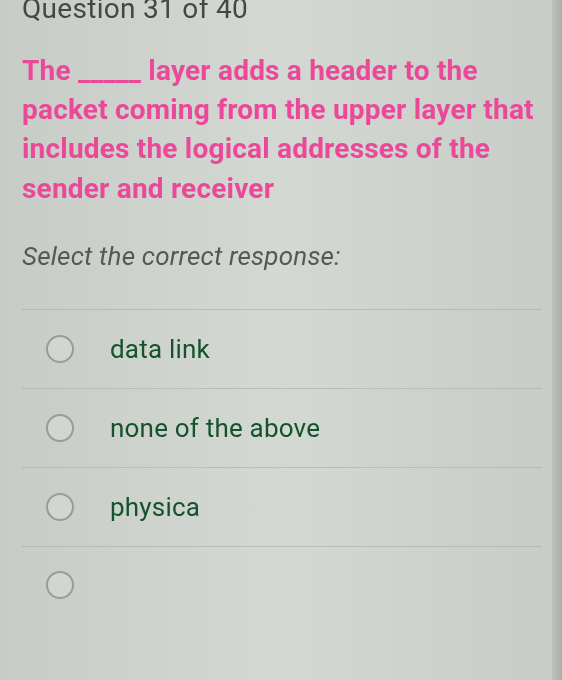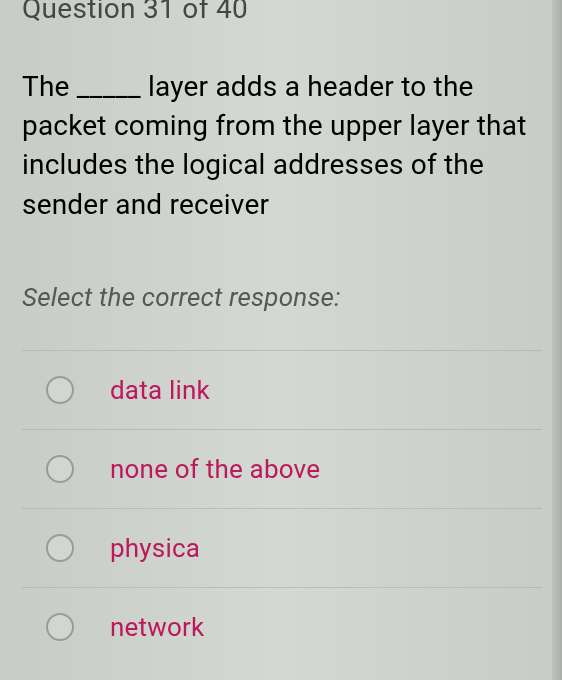--- a/index.html
+++ b/index.html
@@ -28,31 +28,31 @@
   }
   .question-number {
     font-size: 28px;
     font-weight: 400;
     color: #444844;
     margin-top: -8px;
     letter-spacing: 0.3px;
   }
   .question-text {
     font-size: 28px;
-    font-weight: 400;
+    font-weight: 700;
     line-height: 1.4;
-    color: #000000;
-    margin-top: 42px;
+    color: #ec4899;
+    margin-top: 26px;
     letter-spacing: 0.2px;
   }
   .instruction {
     font-size: 26px;
     font-style: italic;
     color: #555955;
-    margin-top: 58px;
+    margin-top: 33px;
     letter-spacing: 0.2px;
   }
   .options {
     margin-top: 38px;
   }
   .option {
     display: flex;
     align-items: center;
     padding: 24px 0 24px 24px;
     border-top: 1px solid rgba(120,125,120,0.25);
@@ -62,21 +62,21 @@
     width: 28px;
     height: 28px;
     border: 2px solid #999c98;
     border-radius: 50%;
     flex-shrink: 0;
     margin-right: 36px;
     background: rgba(255,255,255,0.15);
   }
   .option-label {
     font-size: 26px;
-    color: #be185d;
+    color: #14532d;
     letter-spacing: 0.2px;
   }
 </style>
 </head>
 <body>
 
 <div class="question-number">Question 31 of 40</div>
 
 <div class="question-text">The _____ layer adds a header to the packet coming from the upper layer that includes the logical addresses of the sender and receiver</div>
 
@@ -90,15 +90,14 @@
   <div class="option">
     <div class="radio"></div>
     <div class="option-label">none of the above</div>
   </div>
   <div class="option">
     <div class="radio"></div>
     <div class="option-label">physica</div>
   </div>
   <div class="option">
     <div class="radio"></div>
-    <div class="option-label">network</div>
   </div>
 </div>
 
 </body></html>

